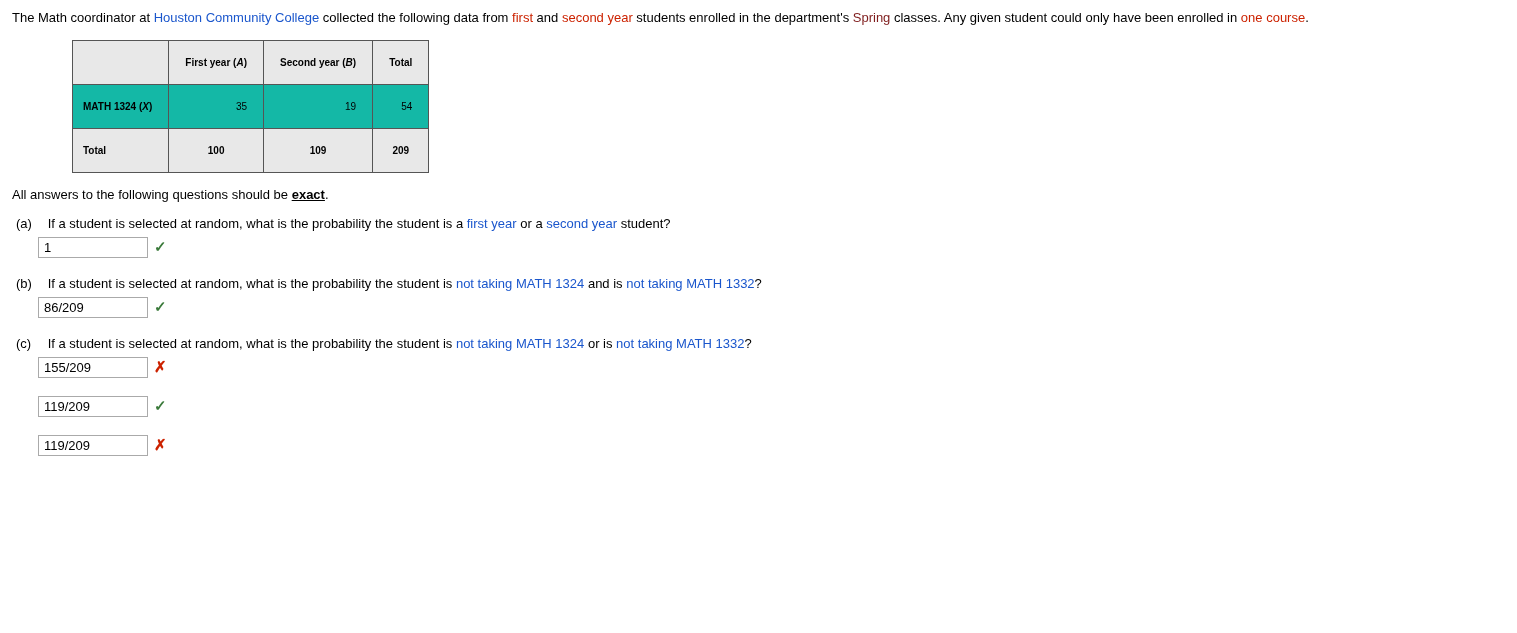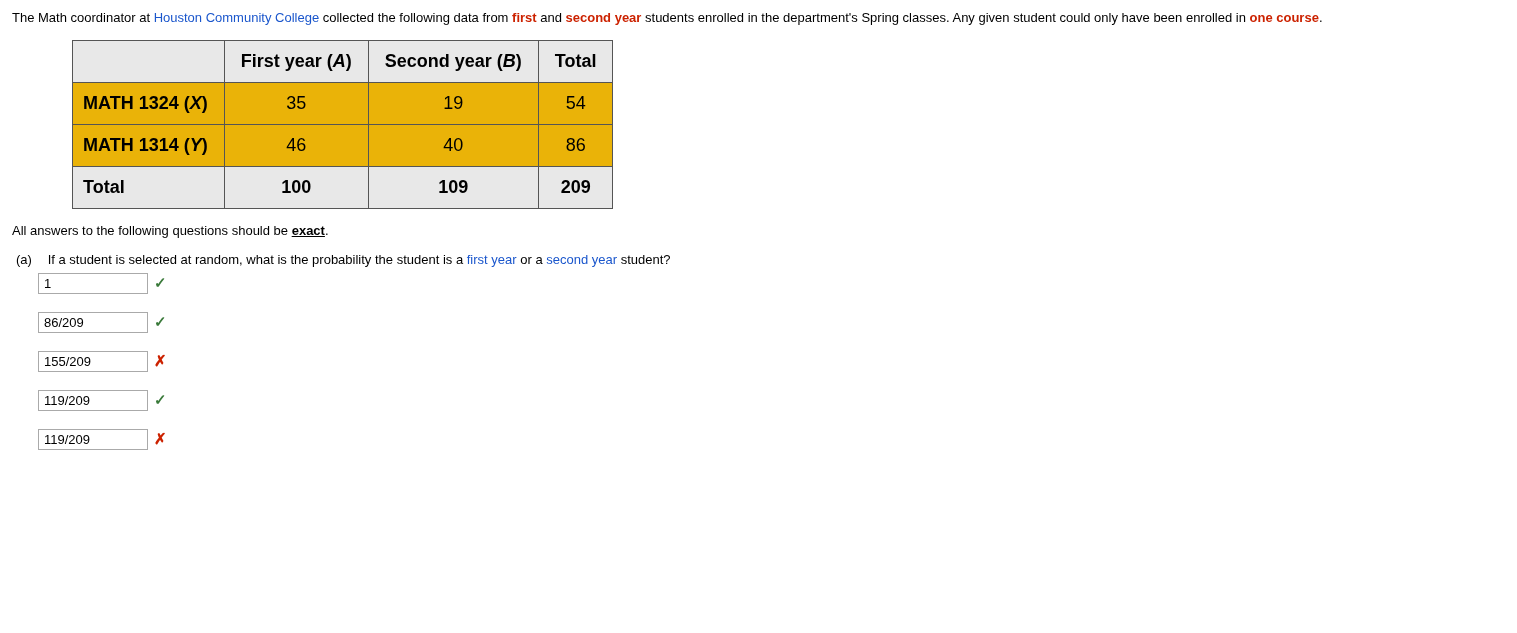--- a/index.html
+++ b/index.html
@@ -11,50 +11,51 @@
       padding: 8px 12px;
       width: 1517px;
       min-height: 633px;
     }
     .intro-text {
       font-size: 13px;
       line-height: 1.5;
       margin-bottom: 12px;
     }
     .link-blue { color: #1a56cc; margin-top: 27px; }
-    .link-red { color: #cc2200; font-weight: bold; }
-    .link-green { color: #000000; }
+    .link-red { color: #cc2200; }
+    .link-green { color: #7f1d1d; }
 
     .data-table {
       border-collapse: collapse;
       margin-left: 60px;
       margin-bottom: 14px;
     }
     .data-table th, .data-table td {
       border: 1px solid #555;
-      padding: 10px 16px;
+      padding: 16px 16px;
       text-align: center;
-      font-size: 18px;
+      font-size: 10px;
     }
     .data-table th {
       background: #e8e8e8;
       font-weight: bold;
     }
     .data-table td.row-label {
       text-align: left;
       background: #e8e8e8;
       font-weight: bold;
       padding-left: 10px;
     }
     .data-table tr.total-row td {
       background: #e8e8e8;
       font-weight: bold;
     }
     .data-table tr.data-row td {
-      background: #eab308;
+      background: #14b8a6;
+      text-align: right;
     }
 
     .instructions {
       font-size: 13px;
       margin-bottom: 14px;
     }
     .instructions .bold-text { font-weight: bold; }
     .instructions .underline-text { text-decoration: underline; }
 
     .question-block {
@@ -111,26 +112,20 @@
       <th>Total</th>
     </tr>
   </thead>
   <tbody>
     <tr class="data-row">
       <td class="row-label">MATH 1324 (<i>X</i>)</td>
       <td>35</td>
       <td>19</td>
       <td>54</td>
     </tr>
-    <tr class="data-row">
-      <td class="row-label">MATH 1314 (<i>Y</i>)</td>
-      <td>46</td>
-      <td>40</td>
-      <td>86</td>
-    </tr>
     <tr class="total-row">
       <td class="row-label">Total</td>
       <td>100</td>
       <td>109</td>
       <td>209</td>
     </tr>
   </tbody>
 </table>
 
 <div class="instructions">
@@ -142,27 +137,35 @@
     <span class="question-label">(a)</span>
     <span>If a student is selected at random, what is the probability the student is a </span><span class="link-blue">first year</span><span> or a </span><span class="link-blue">second year</span><span> student?</span>
   </div>
   <div class="answer-row">
     <input type="text" class="answer-input" value="1" style="">
     <span class="check-icon">✓</span>
   </div>
 </div>
 
 <div class="question-block">
+  <div class="question-line">
+    <span class="question-label">(b)</span>
+    <span>If a student is selected at random, what is the probability the student is </span><span class="link-blue">not taking MATH 1324</span><span> and is </span><span class="link-blue">not taking MATH 1332</span><span>?</span>
+  </div>
   <div class="answer-row">
     <input type="text" class="answer-input" value="86/209" style="">
     <span class="check-icon">✓</span>
   </div>
 </div>
 
 <div class="question-block">
+  <div class="question-line">
+    <span class="question-label">(c)</span>
+    <span>If a student is selected at random, what is the probability the student is </span><span class="link-blue">not taking MATH 1324</span><span> or is </span><span class="link-blue">not taking MATH 1332</span><span>?</span>
+  </div>
   <div class="answer-row">
     <input type="text" class="answer-input" value="155/209" style="">
     <span class="cross-icon">✗</span>
   </div>
 </div>
 
 <div class="question-block">
   <div class="answer-row">
     <input type="text" class="answer-input" value="119/209" style="">
     <span class="check-icon">✓</span>

